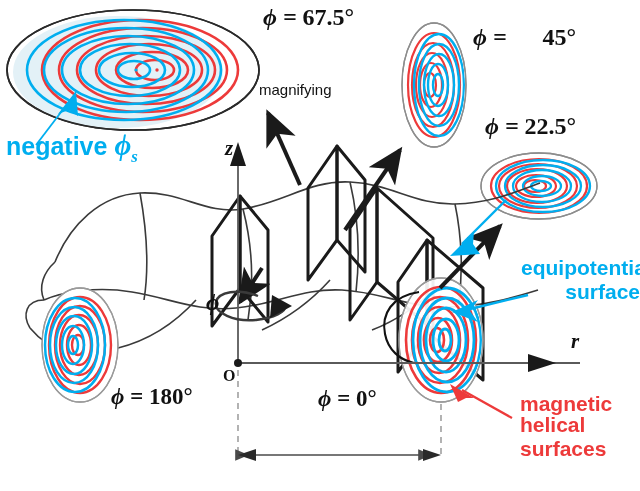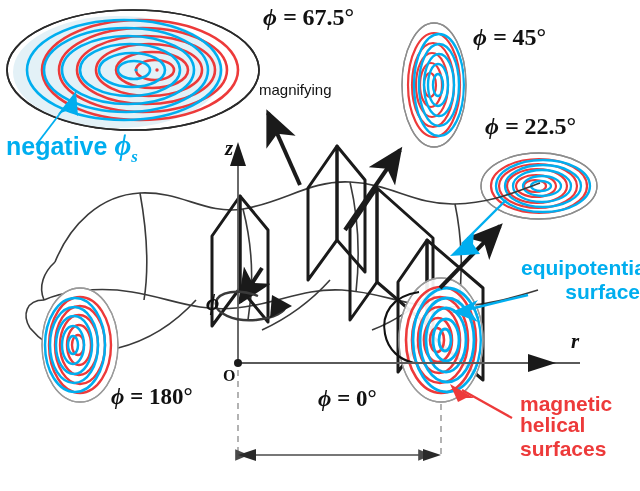--- a/index.html
+++ b/index.html
@@ -250,21 +250,21 @@
 
   <div class="lbl phi-lbl" style="left:263px;top:5px;font-size:24px;">
     <span>ϕ</span><span class="deg"> </span><span>=</span>
     <span class="deg" style="font-style:normal;"><span>67.5</span><span>°</span></span>
   </div>
 
   <div class="lbl mag-lbl" style="left:259px;top:82px;">magnifying</div>
 
   <div class="lbl phi-lbl" style="left:473px;top:25px;font-size:24px;">
     <span>ϕ</span><span class="deg"> </span><span>=</span>
-    <span class="deg" style="font-style:normal;"><span>45</span><span>°</span></span>
+    <span class="deg" style="font-style:normal;margin-left:30px;"><span>45</span><span>°</span></span>
   </div>
 
   <div class="lbl phi-lbl" style="left:485px;top:114px;font-size:24px;">
     <span>ϕ</span><span class="deg"> </span><span>=</span>
     <span class="deg" style="font-style:normal;"><span>22.5</span><span>°</span></span>
   </div>
 
   <div class="lbl cyan-lbl" style="left:521px;top:257px;font-size:21px;text-align:right;">
     <div>equipotential</div>
     <div style="margin-top:3px;">surfaces</div>

